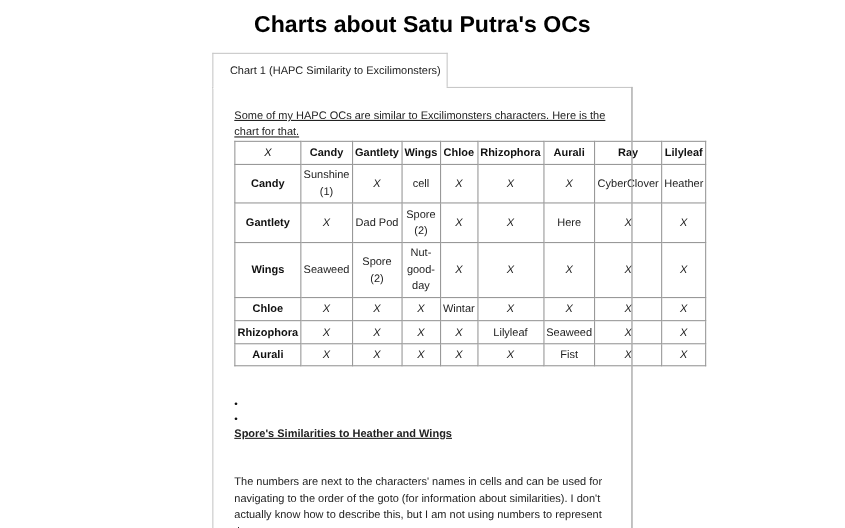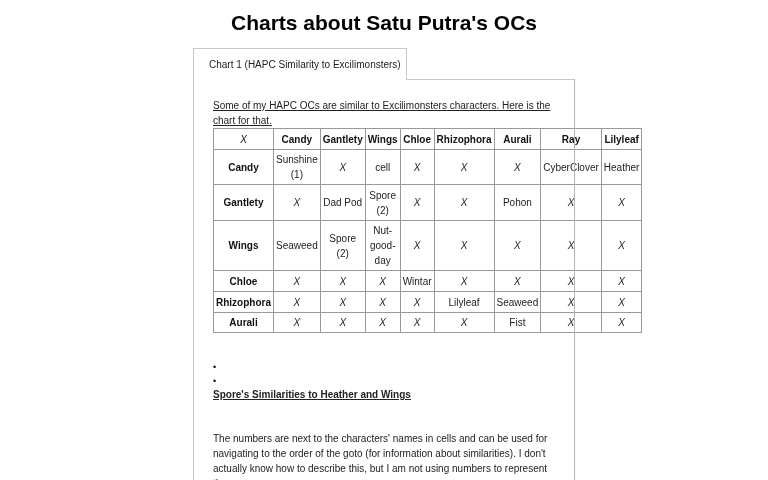--- a/index.html
+++ b/index.html
@@ -193,21 +193,21 @@
         <td>CyberClover</td>
         <td>Heather</td>
       </tr>
       <tr style="height:36px;">
         <th>Gantlety</th>
         <td class="thick-left x" style="font-style: italic;">X</td>
         <td>Dad Pod</td>
         <td class="thick-left">Spore (2)</td>
         <td class="thick-left x" style="font-style: italic;">X</td>
         <td class="thick-left x" style="font-style: italic;">X</td>
-        <td class="thick-left">Pohon</td>
+        <td class="thick-left">Here</td>
         <td class="x" style="font-style: italic;">X</td>
         <td class="x" style="font-style: italic;">X</td>
       </tr>
       <tr style="height:49px;">
         <th>Wings</th>
         <td class="thick-left">Seaweed</td>
         <td>Spore (2)</td>
         <td class="thick-left">Nut-good-day</td>
         <td class="thick-left x" style="font-style: italic;">X</td>
         <td class="thick-left x" style="font-style: italic;">X</td>

